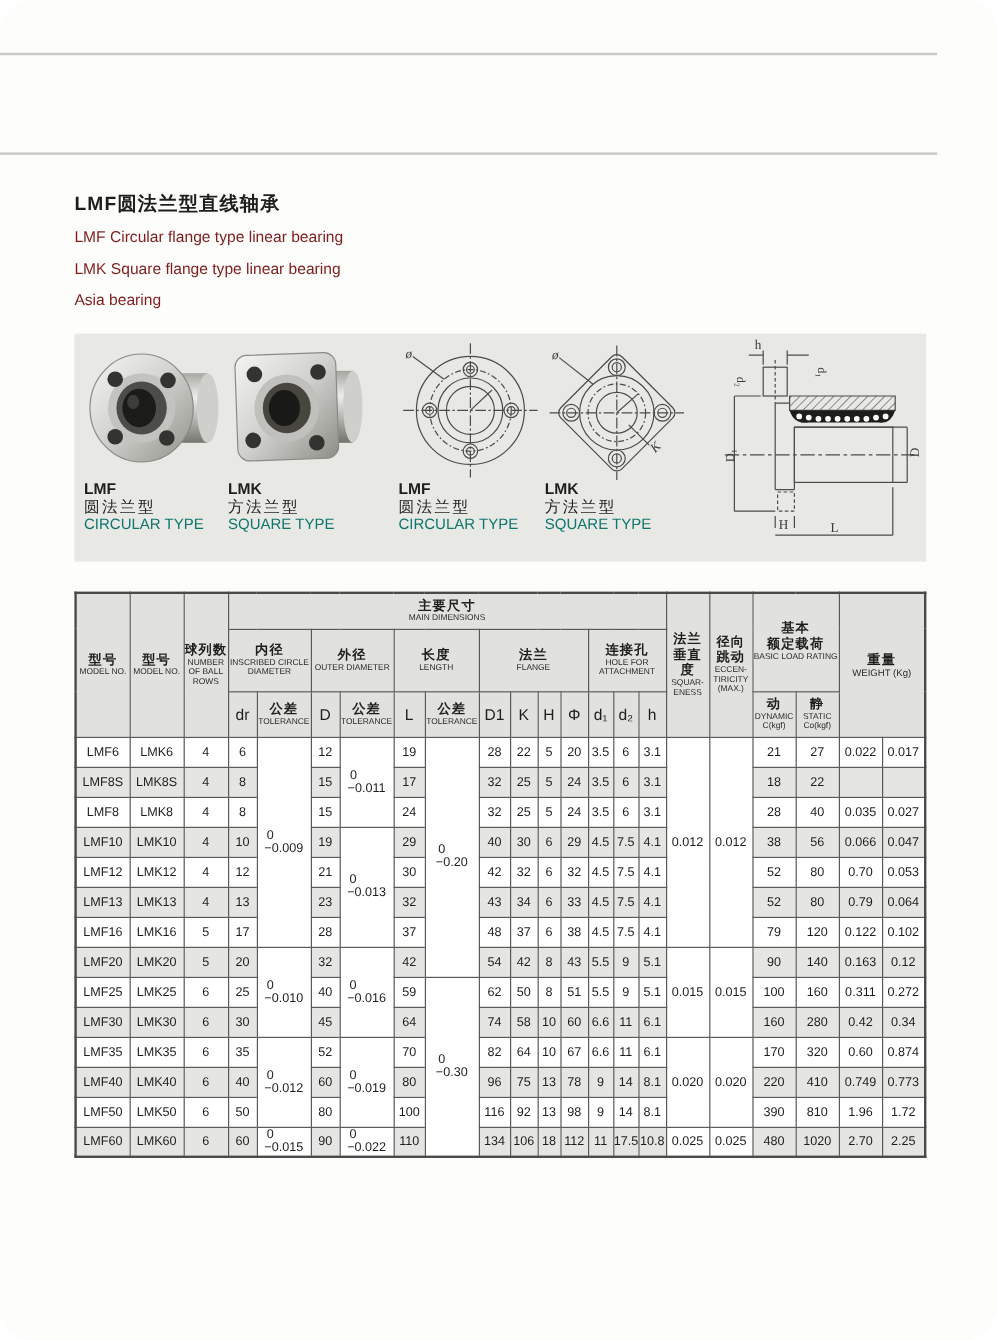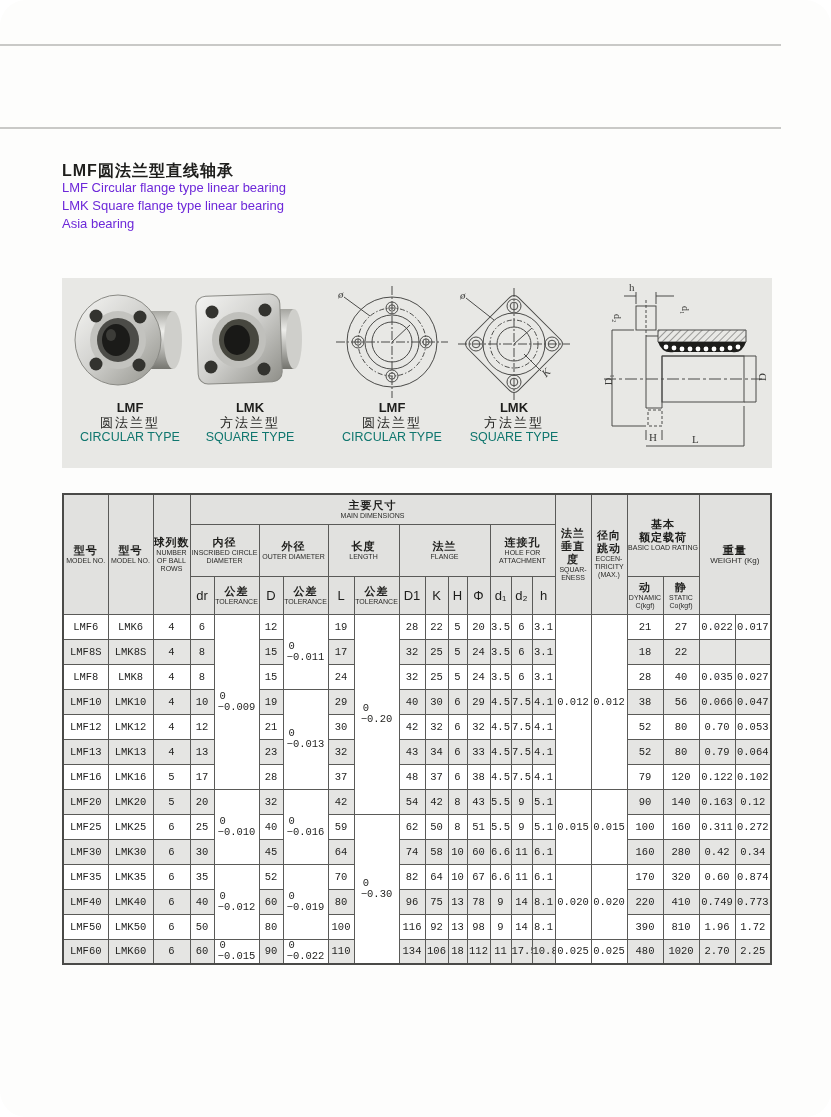--- a/index.html
+++ b/index.html
@@ -5,40 +5,40 @@
   * { margin:0; padding:0; box-sizing:border-box; }
   body { background:#fff; }
   .page { position:relative; width:831px; height:1117px; background:#fdfdfc;
           font-family:"Liberation Sans", sans-serif; color:#1e1e1c; overflow:hidden;border-radius:26px; }
   .rule { position:absolute; left:0; width:781px; height:2px; background:#c9c9c7; }
   .rule-top { top:44px; }
   .rule-2 { top:127px; }
 
   .title-block { position:absolute; left:62px; top:162px; }
   .title-cn { font-size:16px; font-weight:bold; letter-spacing:1px; line-height:18px; }
-  .title-en { font-size:13px; line-height:16px; margin-bottom:2px; color:#6d28d9; }
+  .title-en { font-size:13px; line-height:16px; margin-bottom:2px; color:#7f1d1d;margin-top:10px; }
 
   .figure-band { position:absolute; left:62px; top:278px; width:710px; height:190px; background:#e8e8e5; }
   .fig { position:absolute; top:6px; width:120px; text-align:center; }
-  .fig-label { position:absolute; top:122px; width:120px; text-align:center; line-height:15px; }
+  .fig-label { position:absolute; top:122px; width:120px; line-height:15px; }
   .fig-model { font-weight:bold; font-size:13px; }
   .fig-cn { font-size:13px; letter-spacing:2px; }
   .fig-en { font-size:12.5px; color:#0f766e; }
 
   .spec-table { position:absolute; left:62px; top:493px; width:708px; border-collapse:collapse;
                 table-layout:fixed; }
   .spec-table th, .spec-table td { border:1px solid #5a5a58; text-align:center; vertical-align:middle;
                 padding:0; overflow:hidden; }
   .spec-table { border:2px solid #4a4a48; }
   .spec-table thead th { background:#e1e1df; font-weight:normal; }
   .hcn { font-size:11px; font-weight:bold; line-height:13px; letter-spacing:1px; }
   .hen { font-size:7px; line-height:8px; color:#2a2a28; }
   .hsym { font-size:13px; font-weight:bold; }
   .row-a { height:30px; } .row-b { height:52px; } .row-c { height:38px; }
-  .spec-table tbody tr { height:25px;font-family:Liberation Mono, monospace; }
+  .spec-table tbody tr { height:25px; }
   .spec-table tbody td { font-size:10.5px; background:#fff; }
   .spec-table tbody tr.stripe td { background:#e5e5e3; }
   .spec-table tbody td.mcell { background:#fff !important; font-size:10.5px; }
   .tolwrap { display:inline-block; text-align:left; line-height:11px; }
   .tolwrap .tol-top { padding-left:2px; }
 
   svg text { font-family:"Liberation Serif", serif; fill:#3a3a38; }
 </style>
 </head>
 <body>

